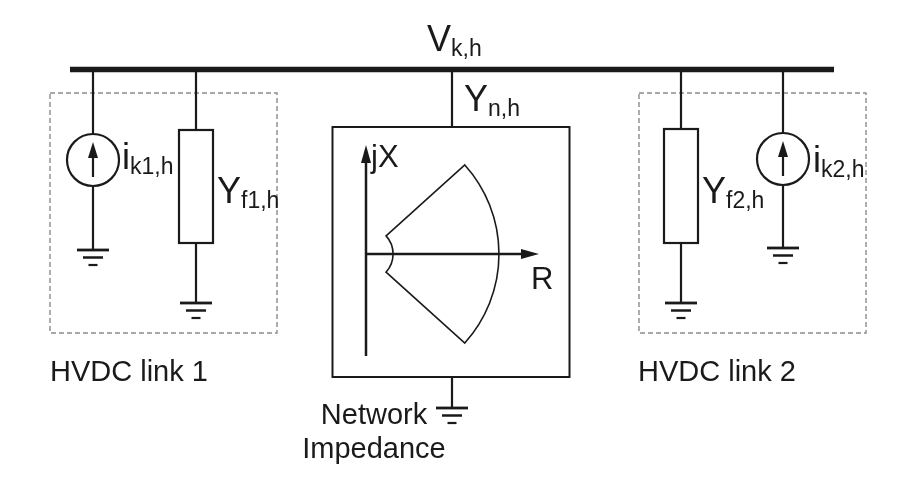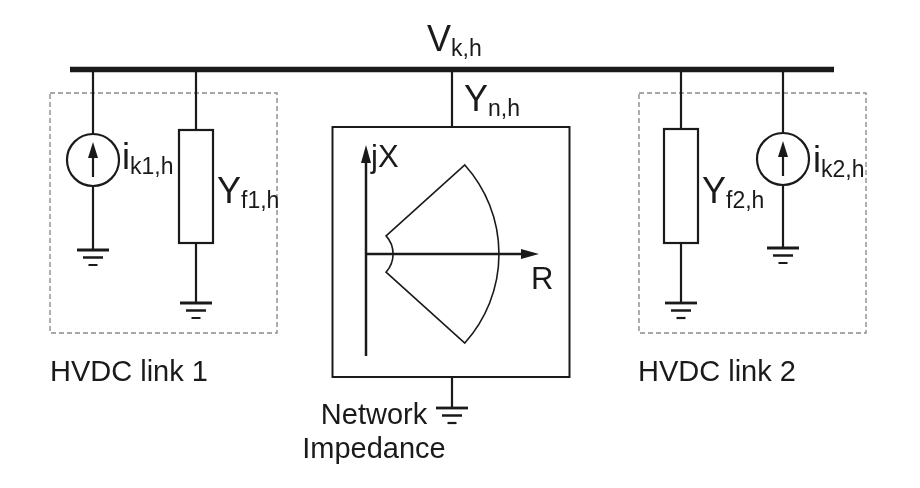--- a/index.html
+++ b/index.html
@@ -1,21 +1,21 @@
 <!DOCTYPE html>
 <html style="--line: #1a1a1a; --dashed-border: #8c8c8c; --background: #ffffff;"><head>
 <meta charset="utf-8">
 <style>
   :root{
     --line:#1a1a1a;
     --dashed-border:#8c8c8c;
     --background:#ffffff;
   }
   html,body{margin:0;padding:0;background:var(--background);}
-  .stage{position:relative;width:920px;height:488px;background:var(--background);overflow:hidden;border-radius:14px;}
+  .stage{position:relative;width:920px;height:488px;background:var(--background);overflow:hidden;}
   svg{display:block;}
   svg text{
     font-family:"Liberation Sans","DejaVu Sans",sans-serif;
     fill:var(--line);
   }
   .sym{font-size:36px;}
   .sub{font-size:23px;}
   .caption{font-size:29px;}
   .axis-label{font-size:31px;}
   .wire{stroke:var(--line);stroke-width:2.2;fill:none;}

